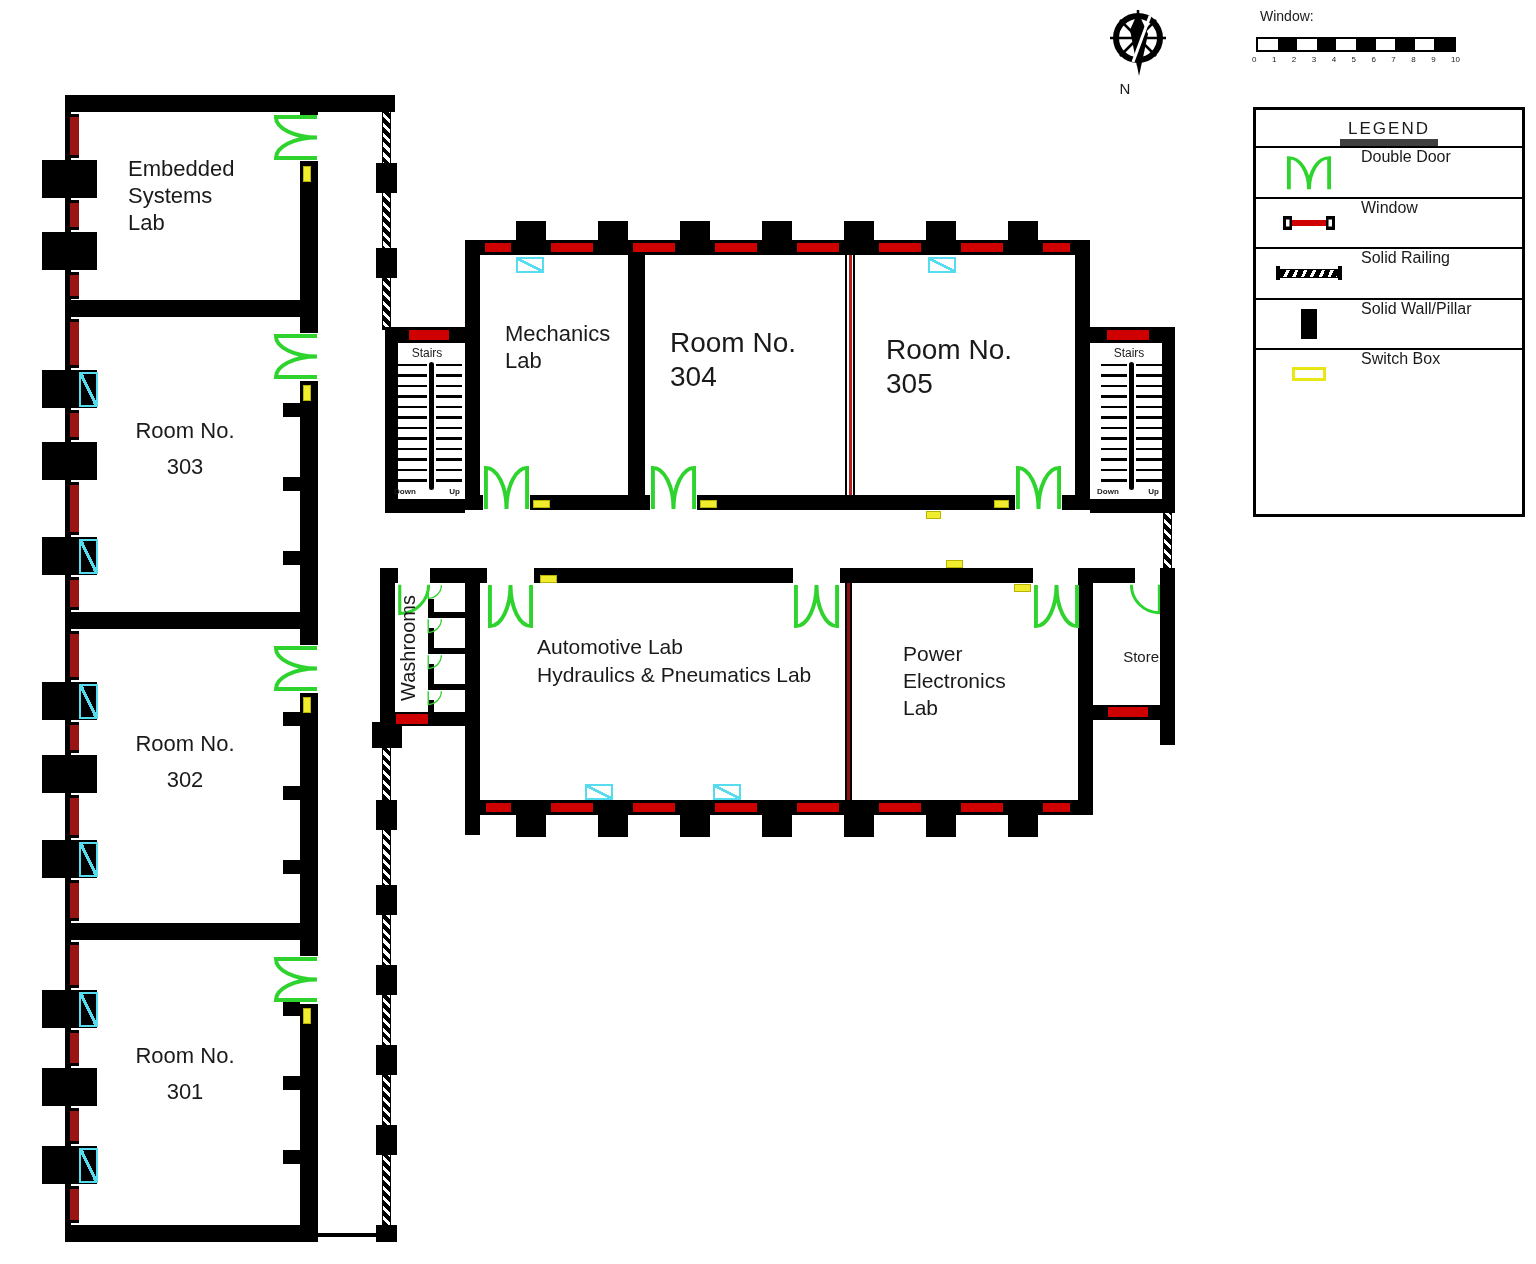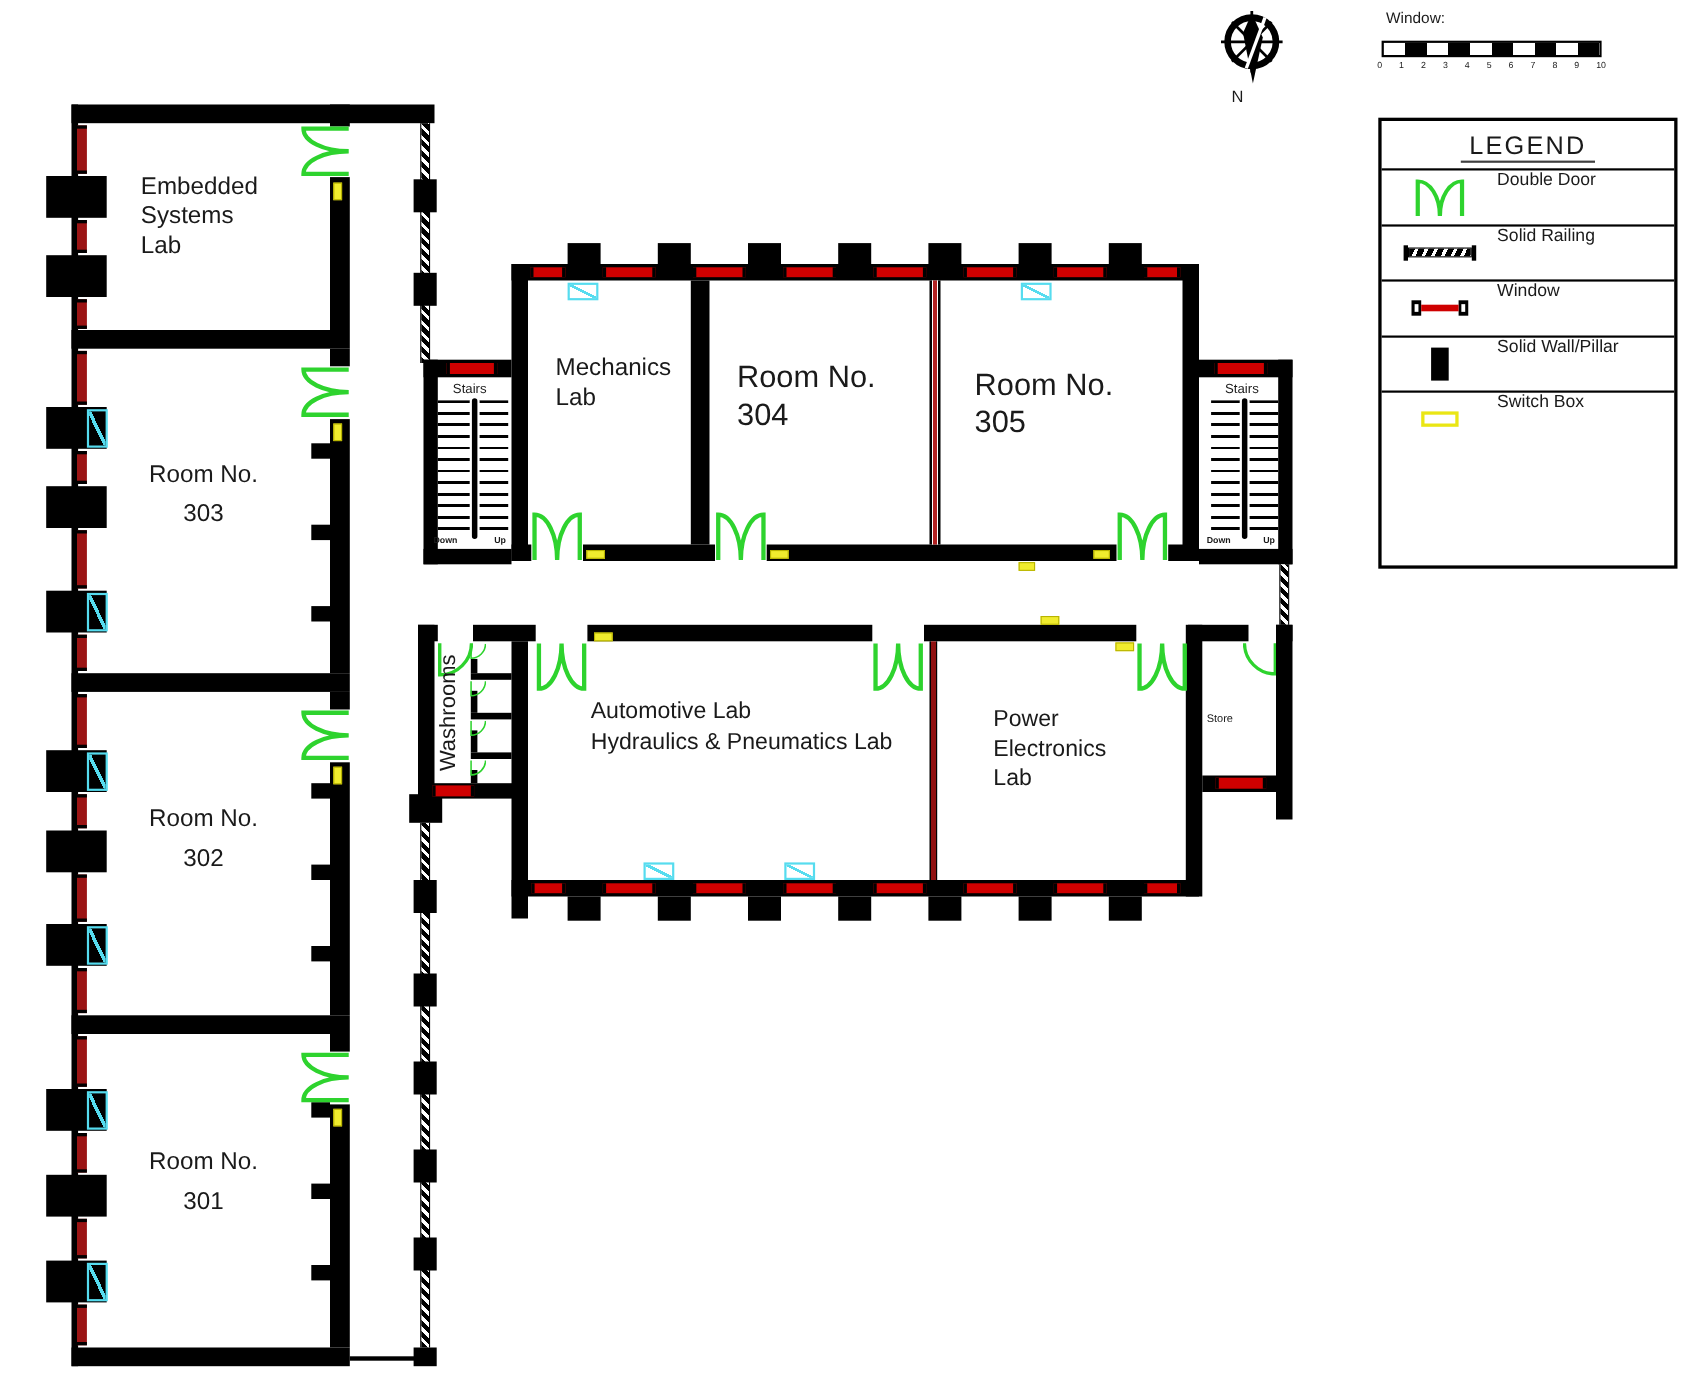--- a/index.html
+++ b/index.html
@@ -29,21 +29,21 @@
   .srail{position:absolute;box-sizing:border-box;background:#000;border:2px solid #fff;border-radius:5px;}
   .updown{position:absolute;display:flex;justify-content:space-between;font-size:8px;font-weight:bold;}
   .stitle{position:absolute;text-align:center;font-size:12px;}
   
   .scalebar{position:absolute;box-sizing:border-box;border:2px solid #000;
       background:repeating-linear-gradient(90deg,#fff 0 19.6px,#000 19.6px 39.2px);}
   .ticks{position:absolute;display:flex;justify-content:space-between;font-size:8px;}
   
   #legend{position:absolute;left:1253px;top:107px;width:266px;height:404px;border:3px solid #000;background:#fff;}
   .lg-title{text-align:center;padding:9px 0 7px 0;}
-  .lg-title span{font-size:23px;letter-spacing:2px;border-bottom:2px solid #404040;padding:0 8px 1px 8px;}
+  .lg-title span{font-size:17px;letter-spacing:2px;border-bottom:7px solid #404040;padding:0 8px 1px 8px;}
   .lg-row{display:flex;height:48.5px;border-top:2px solid #000;}
   .lg-ic{width:105px;display:flex;justify-content:center;align-items:center;}
   .lg-lb{flex:1;font-size:16px;}
   .railbar{display:flex;align-items:center;}
   .railbar .cap{width:4px;height:14px;background:#000;}
   .railbar .bar{width:58px;height:9px;border:1px solid #000;box-sizing:border-box;
       background:repeating-linear-gradient(115deg,#000 0 5px,#fff 5px 8px);}
 </style>
 </head>
 <body>
@@ -317,21 +317,21 @@
       <use href="#sd"></use>
     </svg>
   <svg class="door" style="left:427px;top:691px;width:15px;height:15px;transform:rotate(180deg)">
       <use href="#sd"></use>
     </svg>
   <div class="lbl" style="left:344px;top:638px;width:126px;height:20px;font-size:20px;text-align:center;transform:rotate(-90deg)">Washrooms</div>
 
   <div class="w" style="left:1160px;top:568px;width:15px;height:177px"></div>
   <div class="w" style="left:1093px;top:705px;width:67px;height:15px"></div>
   <div class="wh" style="left:1105px;top:707px;width:46px;height:10px"></div>
-  <div class="lbl" style="left:1097px;top:648px;width:62px;text-align:left;font-size:10px">Store</div>
+  <div class="lbl" style="left:1097px;top:648px;width:62px;text-align:right;font-size:15px">Store</div>
 
   <div class="lbl" style="left:537px;top:633px;font-size:21px;line-height:28px">Automotive Lab
 Hydraulics &amp; Pneumatics Lab</div>
   <div class="lbl" style="left:903px;top:640px;font-size:21px;line-height:27px">Power
 Electronics
 Lab</div>
 
   <svg class="a" style="left:1103px;top:4px" width="70" height="78" viewBox="0 0 70 78">
     <circle cx="35" cy="34" r="22" fill="none" stroke="#000" stroke-width="6"></circle>
     <path d="M35 6 V62 M7 34 H63 M17 16 L53 52 M53 16 L17 52" stroke="#000" stroke-width="2.5" fill="none"></path>
@@ -361,39 +361,39 @@
     <div class="lg-row">
       <div class="lg-ic">
           <svg width="46" height="36" viewBox="0 0 48 48" preserveAspectRatio="none">
             <use href="#dd"></use>
           </svg>
         </div>
       <div class="lg-lb">Double Door</div>
     </div>
     <div class="lg-row">
       <div class="lg-ic">
-        <div class="railbar">
-            <div class="cap"></div>
-            <div class="bar"></div>
-            <div class="cap"></div>
-          </div>
-      </div>
-      <div class="lg-lb">Solid Railing</div>
-    </div>
-    <div class="lg-row">
-      <div class="lg-ic">
         <svg width="52" height="16" viewBox="0 0 52 16">
           <rect x="0" y="1" width="9" height="14" fill="#000"></rect>
             <rect x="3" y="4.5" width="3.5" height="7" fill="#fff"></rect>
           <rect x="43" y="1" width="9" height="14" fill="#000"></rect>
             <rect x="45.5" y="4.5" width="3.5" height="7" fill="#fff"></rect>
           <rect x="9" y="5" width="34" height="6" fill="#cf0000"></rect>
         </svg>
       </div>
       <div class="lg-lb">Window</div>
+    </div>
+    <div class="lg-row">
+      <div class="lg-ic">
+        <div class="railbar">
+            <div class="cap"></div>
+            <div class="bar"></div>
+            <div class="cap"></div>
+          </div>
+      </div>
+      <div class="lg-lb">Solid Railing</div>
     </div>
     <div class="lg-row">
       <div class="lg-ic">
           <div style="width:16px;height:30px;background:#000"></div>
         </div>
       <div class="lg-lb">Solid Wall/Pillar</div>
     </div>
     <div class="lg-row">
       <div class="lg-ic">
           <div style="width:28px;height:8px;border:3px solid #eae614;background:#fff"></div>

